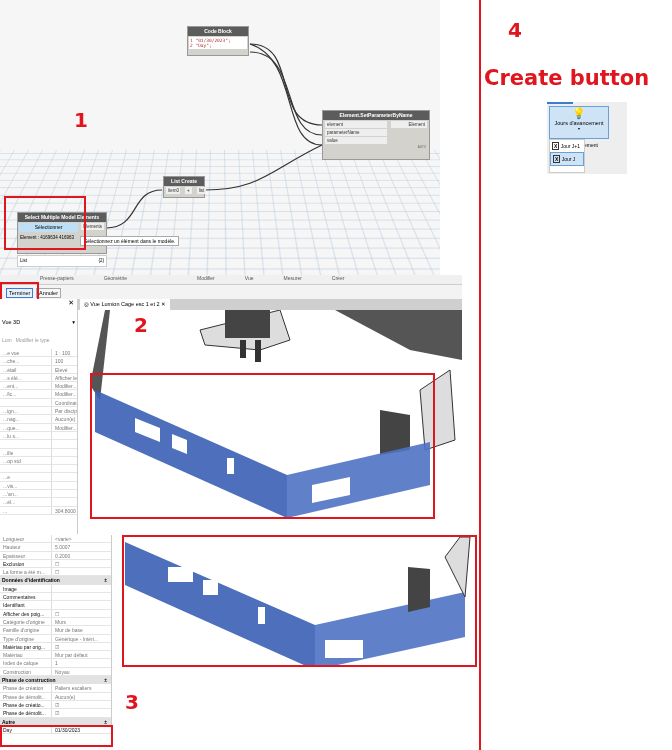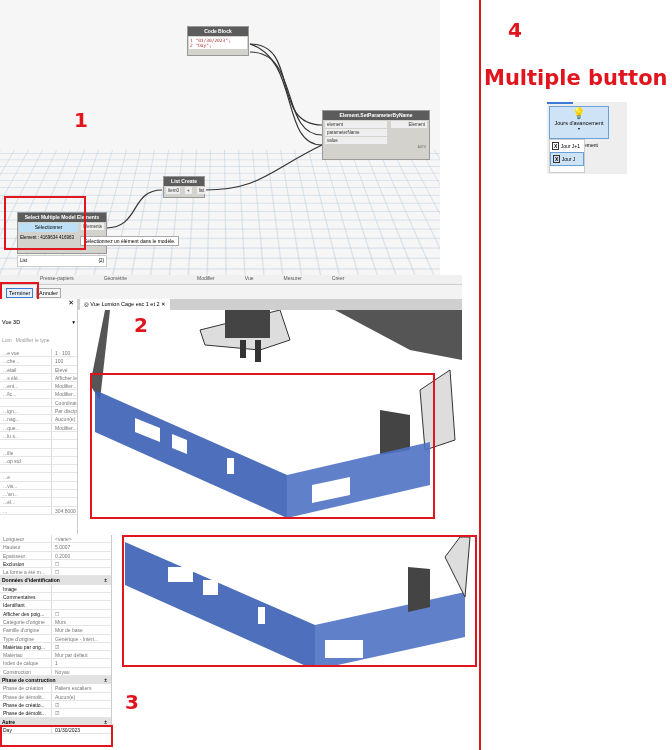--- a/index.html
+++ b/index.html
@@ -321,21 +321,21 @@
  <polygon points="283,30 305,32 305,70 283,75" fill="#444"></polygon>
  <polygon points="320,20 335,0 345,0 340,60" fill="#ddd" stroke="#333"></polygon>
  <rect x="43" y="30" width="25" height="15" fill="#fff"></rect>
     <rect x="78" y="43" width="15" height="15" fill="#fff"></rect>
  <rect x="133" y="70" width="7" height="17" fill="#fff"></rect>
     <rect x="200" y="103" width="38" height="18" fill="#fff"></rect>
 </svg>
 <div class="abs redbox" style="left:122px;top:535px;width:355px;height:132px"></div>
 
 <div class="abs red-num" style="left:508px;top:18px;font-size:20px">4</div>
-<div class="abs red-num" style="left:484px;top:66px;font-size:21px">Multiple button</div>
+<div class="abs red-num" style="left:484px;top:66px;font-size:21px">Create button</div>
 <div class="abs" style="left:547px;top:102px;width:80px;height:72px;background:#eee"></div>
 <div class="abs" style="left:547px;top:102px;width:26px;height:2px;background:#3a7bd5"></div>
 <div class="abs" style="left:549px;top:106px;width:60px;height:33px;background:#cfe3f7;border:1px solid #6aa0d8;text-align:center;font-size:5.5px">
  <div style="font-size:11px">💡</div>
  <div>Jours d'avancement</div>
     <div style="font-size:4px">▾</div>
 </div>
 <div class="abs" style="left:584px;top:142px;font-size:5px">ement</div>
 <div class="abs" style="left:549px;top:139px;width:36px;height:34px;background:#fff;border:1px solid #ccc">
  <div style="font-size:5px;padding:3px 2px"><span style="border:1px solid #333;padding:0 1px;font-weight:bold">X</span> <span>Jour J+1</span></div>

